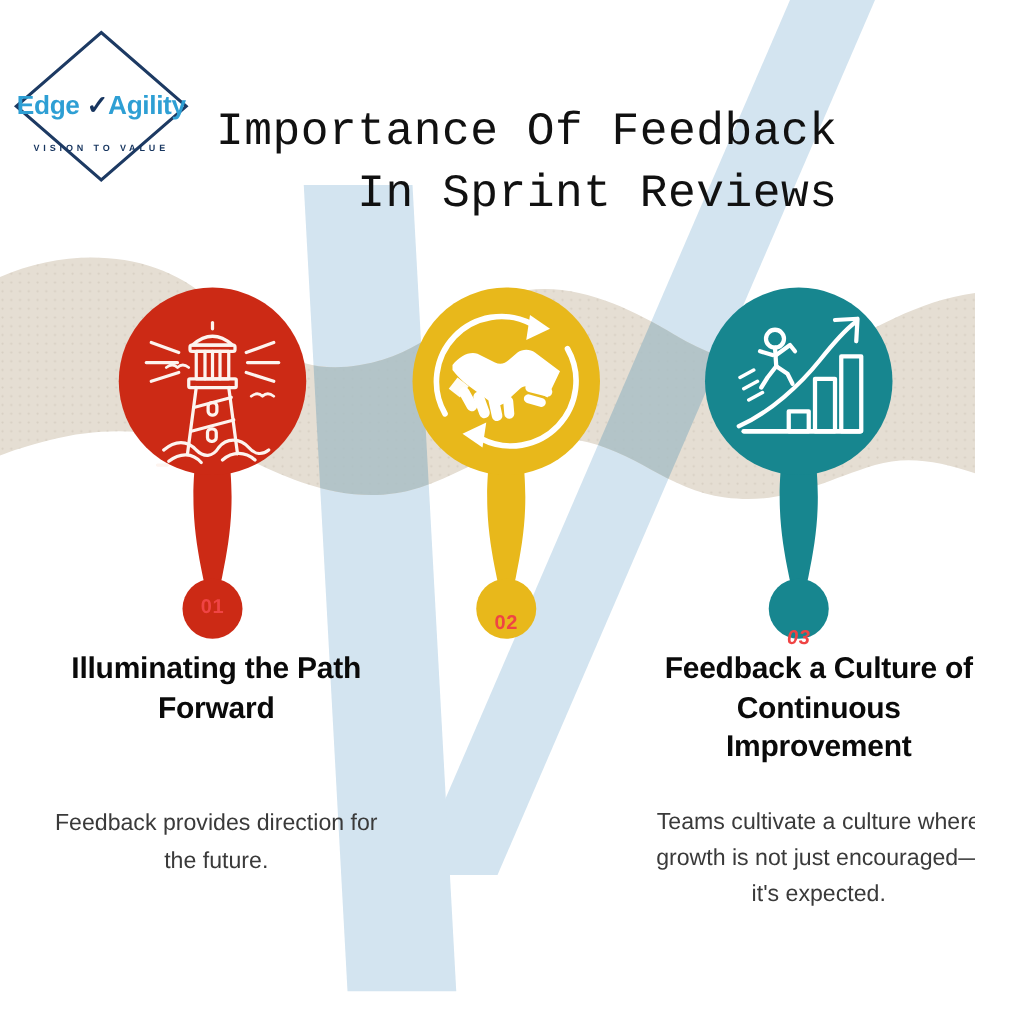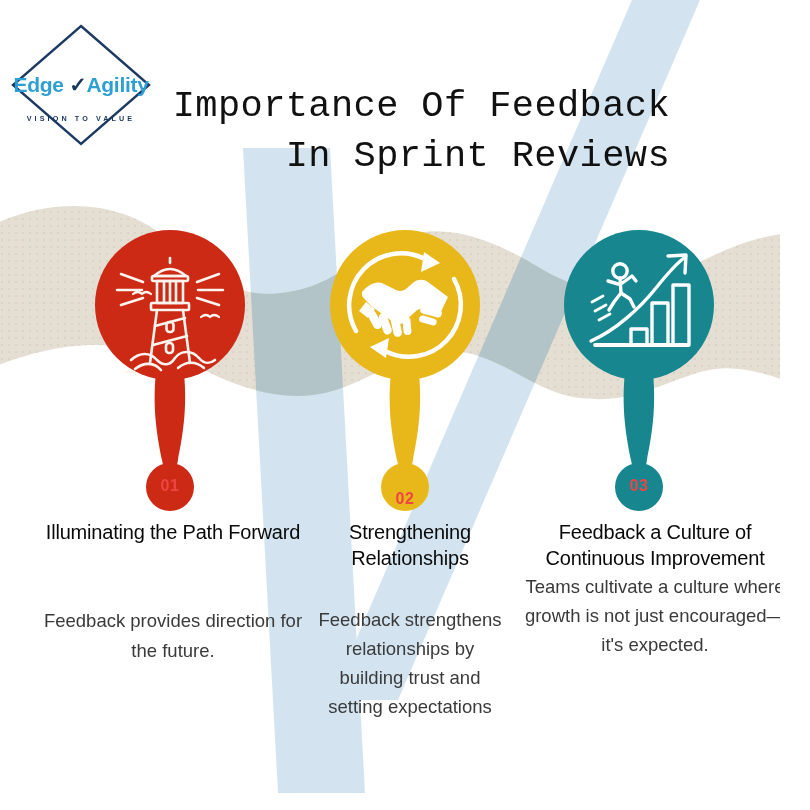--- a/index.html
+++ b/index.html
@@ -95,42 +95,42 @@
     letter-spacing: 0.5px;
   }
 
   
   .col {
     position: absolute;
     text-align: center;
   }
   .col-heading {
     font-family: "Liberation Sans", sans-serif;
-    font-size: 20px;
-    font-weight: 400;
+    font-size: 24px;
+    font-weight: 700;
     color: #0a0a0a;
     line-height: 1.32;
     letter-spacing: -0.2px;
   }
   .col-body {
     font-family: "Liberation Sans", sans-serif;
     font-size: 18.5px;
     font-weight: 400;
     color: #3a3a3a;
     line-height: 1.58;
   }
 
   .col1 { left: 38px; top: 519px; width: 270px; }
   .col1 .col-body { margin-top: 61px; }
 
   .col2 { left: 315px; top: 519px; width: 190px; }
   .col2 .col-body { margin-top: 33px; }
 
   .col3 { left: 519px; top: 519px; width: 272px; }
-  .col3 .col-body { }
+  .col3 .col-body { margin-top: 28px; }
 </style>
 </head>
 <body>
 
 <div id="canvas">
 
   <svg class="bg-layer" viewBox="0 0 810 810" xmlns="http://www.w3.org/2000/svg">
     <defs>
       <pattern id="dots" width="7" height="7" patternUnits="userSpaceOnUse">
         <circle cx="2" cy="2" r="0.9" fill="#c9c0b4" opacity="0.55"></circle>
@@ -336,30 +336,26 @@
         <path d="M 618,284 L 608,281"></path>
         <path d="M 621,284 L 632,276 L 636,281"></path>
 
         <path d="M 592,302 L 603,296 M 595,311 L 606,305 M 599,320 L 610,314" stroke-width="2.8"></path>
       </g>
     </g>
   </svg>
 
   <div class="badge-num" style="left:140px; top:477px;">01</div>
   <div class="badge-num" style="left:375px; top:490px;">02</div>
-  <div class="badge-num" style="left:609px; top:477px;">03</div>
+  <div class="badge-num" style="left:609px; top:502px;font-style:italic;">03</div>
 
   <div class="col col1">
     <div class="col-heading">Illuminating the Path Forward</div>
     <div class="col-body">Feedback provides direction for the future.</div>
   </div>
 
-  <div class="col col2">
-    <div class="col-heading">Strengthening Relationships</div>
-    <div class="col-body">Feedback strengthens relationships by building trust and setting expectations</div>
-  </div>
 
   <div class="col col3">
     <div class="col-heading">Feedback a Culture of Continuous Improvement</div>
     <div class="col-body">Teams cultivate a culture where growth is not just encouraged—it's expected.</div>
   </div>
 
 </div>
 
 </body></html>

